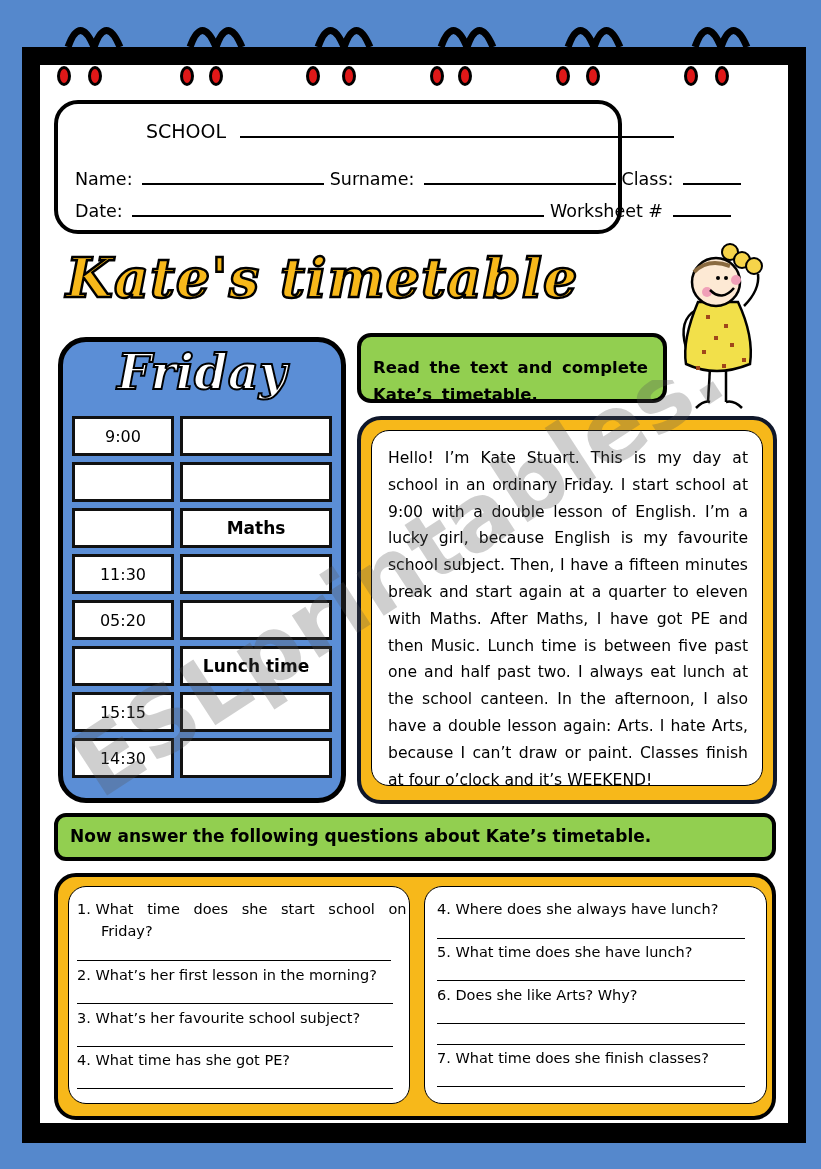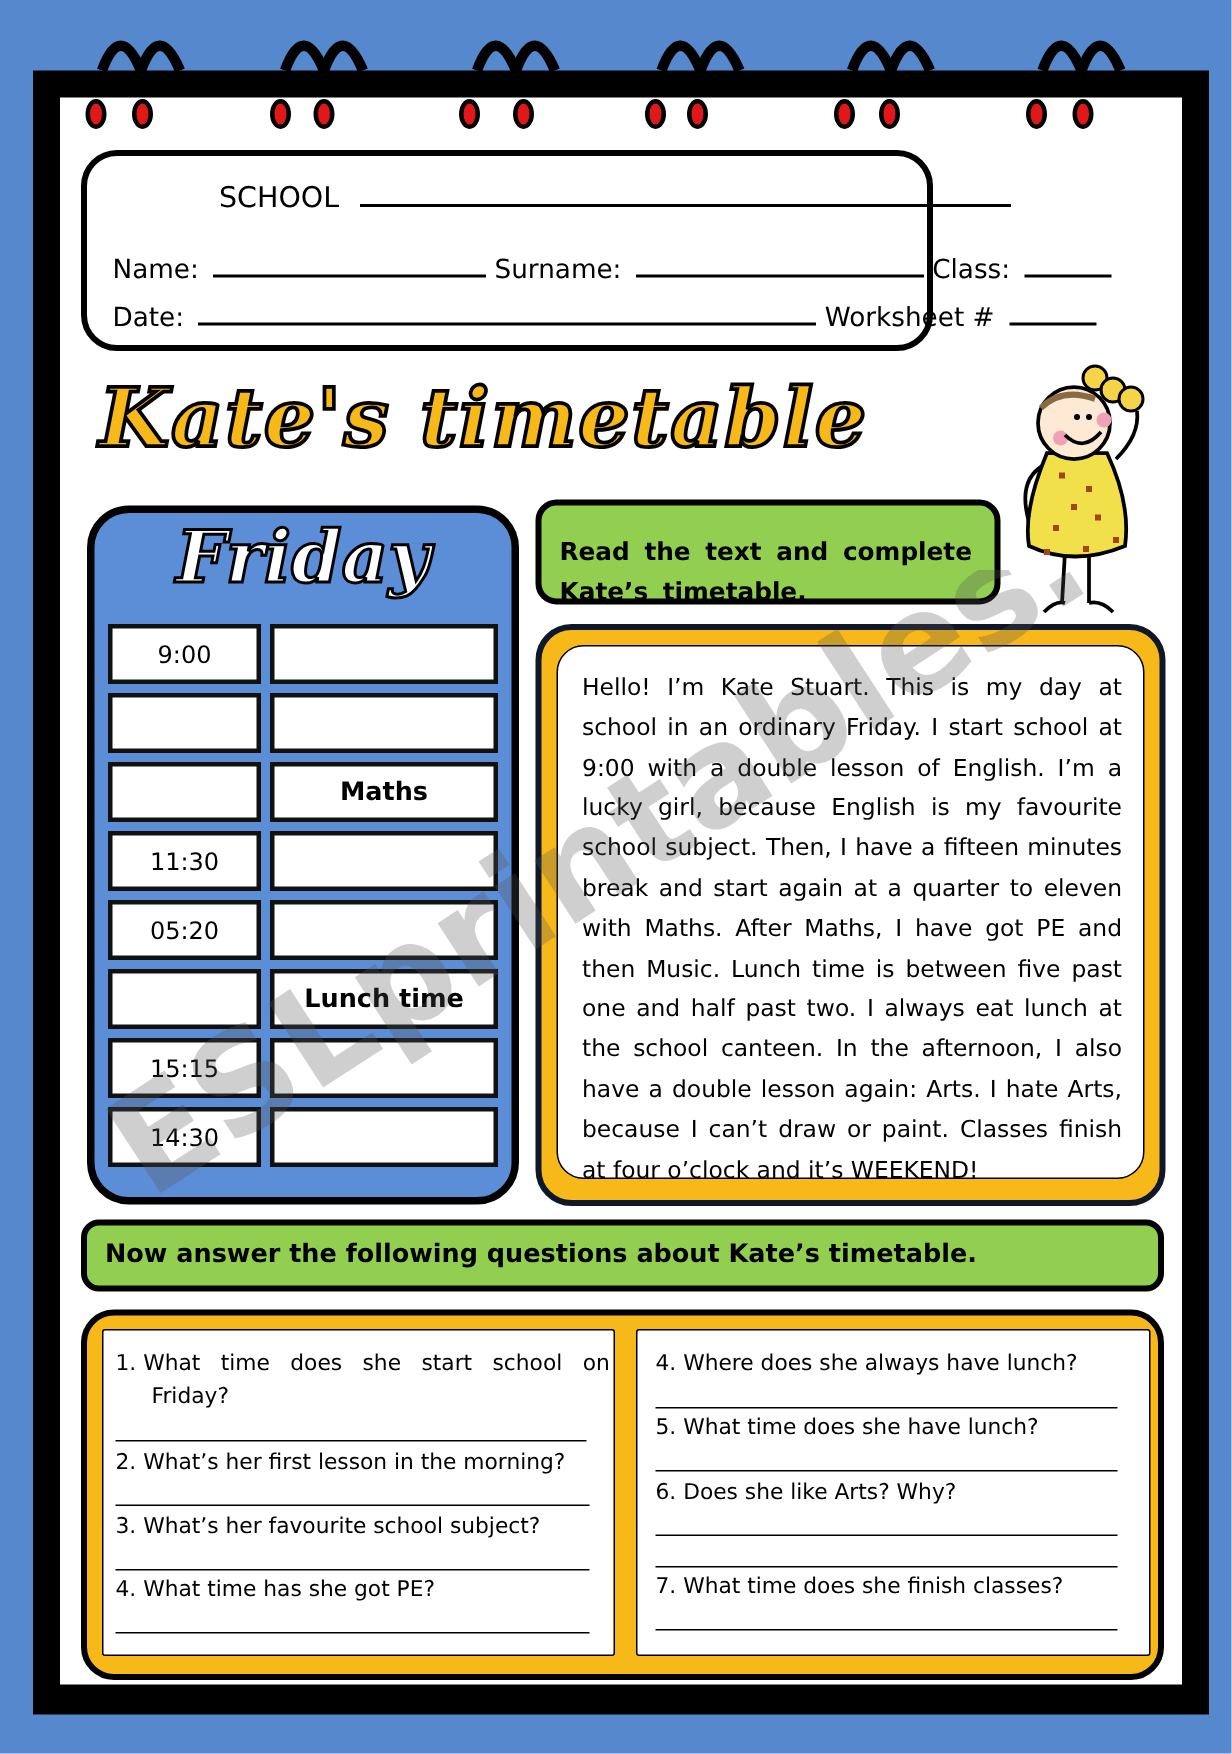--- a/index.html
+++ b/index.html
@@ -32,21 +32,21 @@
                 background:#f7b81a; border:4px solid #0f172a; border-radius:24px; box-sizing:border-box; }
   .text-inner { position:absolute; left:10px; top:10px; right:10px; bottom:14px; background:#fff;
                 border:1.5px solid #000; border-radius:18px; padding:14px 14px 0 16px;
                 font-size:15.6px; line-height:26.8px; text-align:justify; }
   .now-box { position:absolute; left:54px; top:813px; width:722px; height:48px; background:#92cf50;
              border:4px solid #000; border-radius:12px; box-sizing:border-box;
              font-weight:bold; font-size:17px; padding:9px 12px; }
   .q-outer { position:absolute; left:54px; top:873px; width:722px; height:247px; background:#f7b81a;
              border:4px solid #000; border-radius:22px; box-sizing:border-box; }
   .q-inner { position:absolute; top:9px; bottom:12px; background:#fff; border:1.5px solid #000;
-             border-radius:2px; box-sizing:border-box; }
+             border-radius:18px; box-sizing:border-box; }
   .q { position:absolute; font-size:14.5px; white-space:nowrap; }
   .qline { position:absolute; height:0; border-top:1.5px solid #000; }
   .girl { position:absolute; left:668px; top:240px; width:104px; height:172px; }
   .watermark { position:absolute; left:60px; top:380px; width:700px; height:430px; pointer-events:none;
                opacity:0.28; }
 </style>
 </head>
 <body>
 
 <div class="frame"></div>

